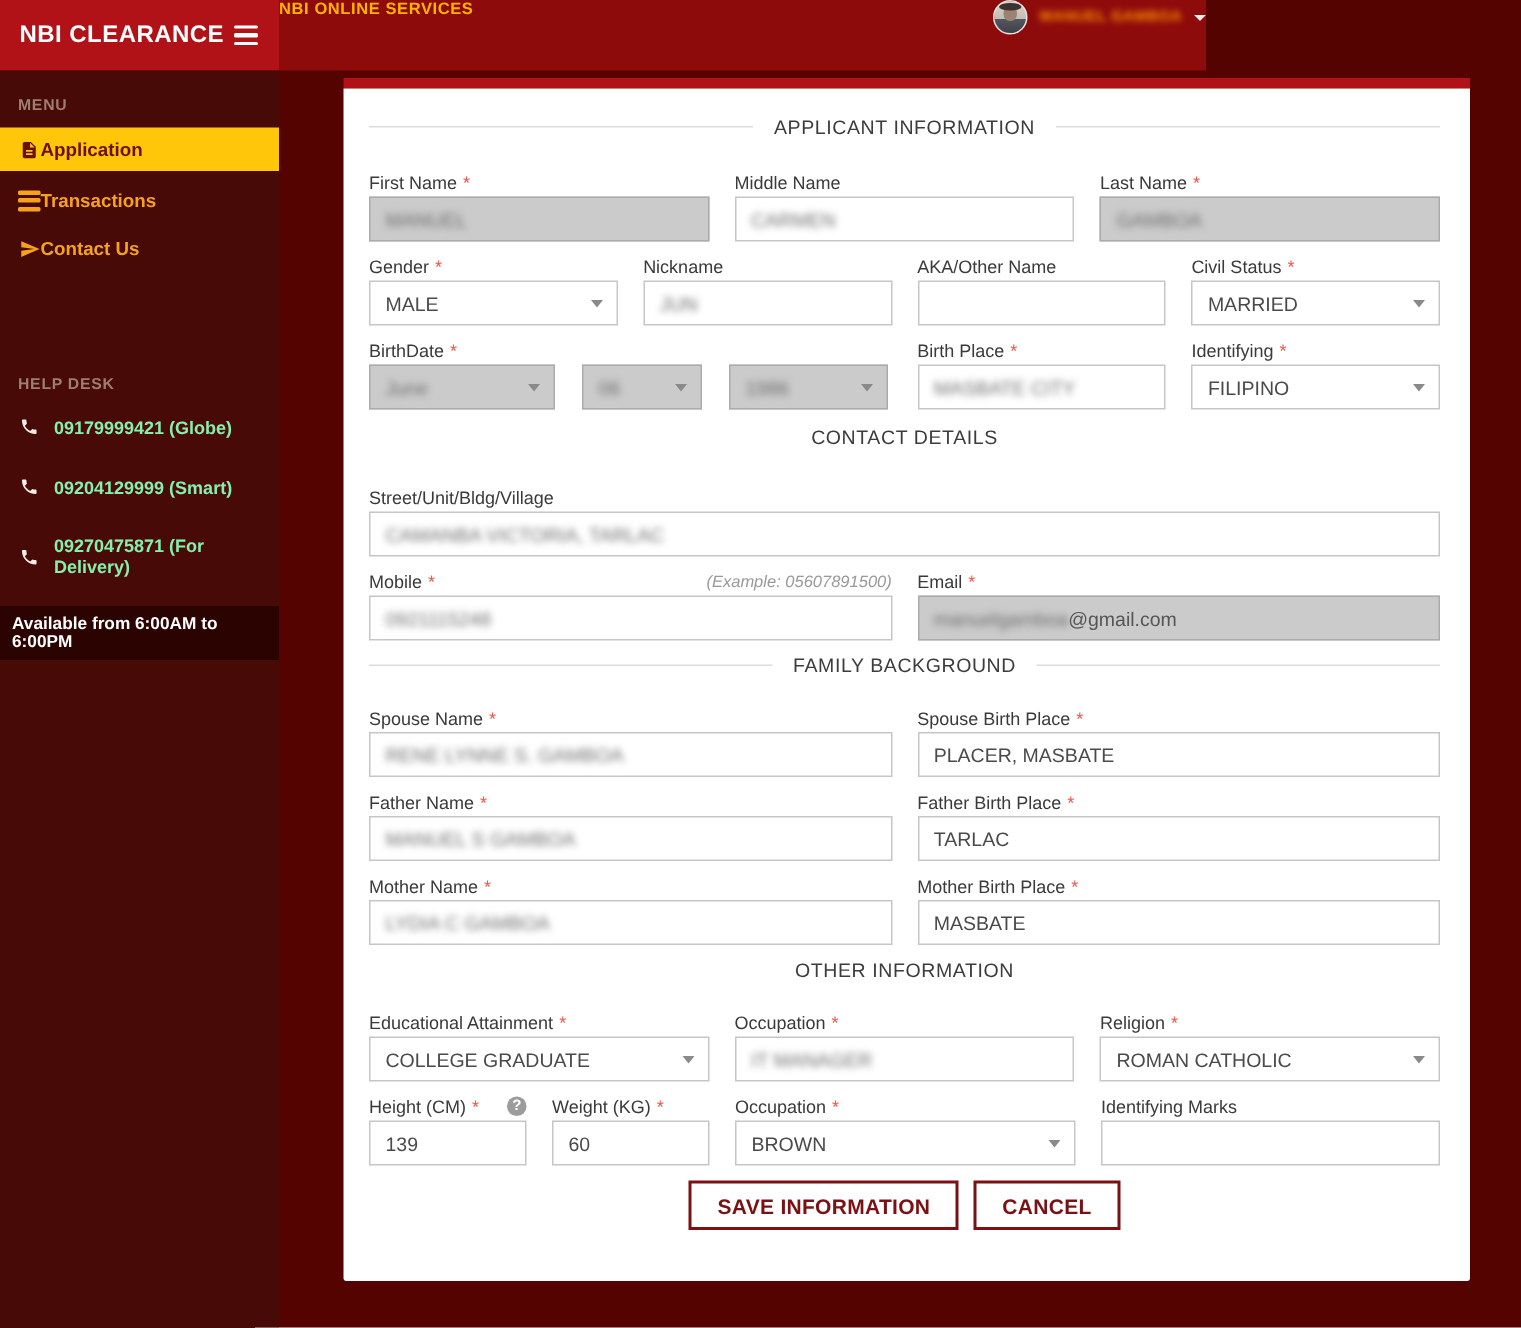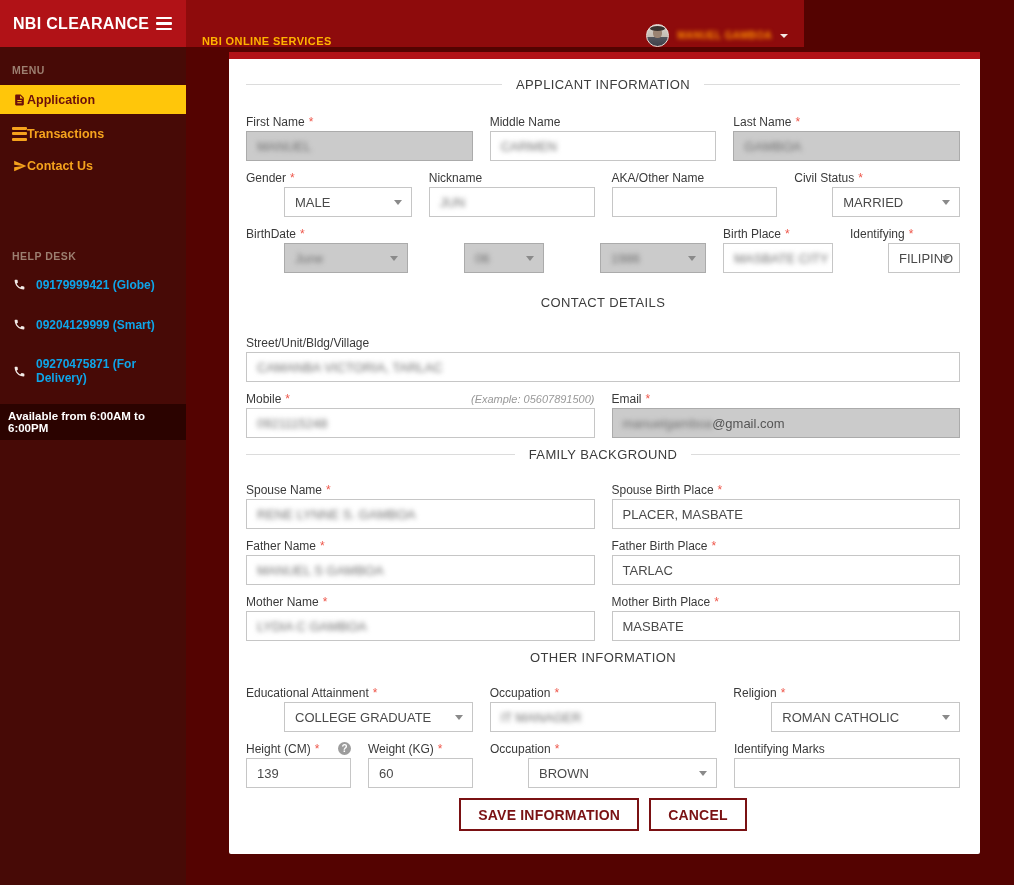--- a/index.html
+++ b/index.html
@@ -9,61 +9,61 @@
     background:#540301;
     position:relative;
     overflow:hidden;
   }
   
   .topbar { position:absolute; top:0; left:0; width:804px; height:47px; background:#8e0b0c; display:flex; }
   .brand-block { width:186px; height:47px; background:#b11217; display:flex; align-items:center; justify-content:space-between; padding:0 14px 0 13px; flex:0 0 186px; }
   .brand { color:#fff; font-size:16px; font-weight:bold; letter-spacing:.3px; }
   .burger { display:flex; flex-direction:column; gap:3px; cursor:pointer; }
   .burger i { display:block; width:16px; height:2.5px; background:#fff; border-radius:1px; }
-  .topbar-rest { flex:1; display:flex; align-items:flex-end; justify-content:space-between; padding:0 16px; }
+  .topbar-rest { flex:1; display:flex; align-items:flex-start; justify-content:space-between; padding:0 0; }
   .nav-title { color:#ffb400; font-weight:bold; font-size:11px; letter-spacing:.4px; }
   .userbox { display:flex; align-items:center; gap:8px; cursor:pointer; }
   .avatar { width:23px; height:23px; border-radius:50%; border:1.5px solid #e8e0da; background:linear-gradient(180deg,#d8d3cc 0%,#c4bdb4 55%,#54565e 56%,#3f414a 100%); position:relative; overflow:hidden; filter:blur(.4px); }
   .avatar::before { content:""; position:absolute; left:6px; top:3px; width:9px; height:10px; border-radius:45%; background:#9a8372; }
   .avatar::after { content:""; position:absolute; left:3px; top:1px; width:15px; height:5px; border-radius:50%; background:#3a3330; }
   .username { color:#ff9000; font-weight:bold; font-size:10px; letter-spacing:.3px; filter:blur(2px); }
   .caret { width:0; height:0; border-left:4px solid transparent; border-right:4px solid transparent; border-top:4px solid #f3e8e4; }
   
   .sidebar { position:absolute; top:47px; left:0; width:186px; height:838px; background:#470a06; }
   .side-label { color:#9c7f70; font-size:10.5px; font-weight:bold; letter-spacing:.5px; padding:17px 12px 9px 12px; }
   .menu-item { display:flex; align-items:center; padding:5px 12px; margin-bottom:7px; color:#f5a31d; font-weight:bold; font-size:12.5px; cursor:pointer; }
   .menu-item.active { background:#ffc60a; color:#6b0f0b; padding:7px 12px; }
   .mi-icon { width:15px; height:15px; display:flex; align-items:center; justify-content:center; flex:0 0 15px; }
   .bars { display:flex; flex-direction:column; gap:2.5px; width:15px; }
   .bars i { display:block; height:3px; background:#f5a31d; border-radius:1px; }
   .helpdesk-gap { height:48px; }
-  .help-item { display:flex; align-items:center; gap:9px; padding:6px 12px; margin-bottom:13px; color:#0ea5e9; font-weight:bold; font-size:12px; }
+  .help-item { display:flex; align-items:center; gap:9px; padding:6px 12px; margin-bottom:13px; color:#86efac; font-weight:bold; font-size:12px; }
   .avail { background:#2b0300; color:#fff; font-weight:bold; font-size:11.5px; padding:6px 8px; margin-top:2px; }
   
   .content { position:absolute; left:229px; top:52px; width:751px; }
   .card-strip { height:7px; background:#b11217; }
   .card { background:#fff; min-height:795px; padding:18px 20px 17px 17px; border-radius:0 0 2px 2px; }
   .sec-title { display:flex; align-items:center; justify-content:center; color:#3c3c3c; font-size:13px; letter-spacing:.4px; }
   .sec-title.lines::before, .sec-title.lines::after { content:""; flex:1; height:1px; background:#dcdcdc; }
   .sec-title.lines::before { margin-right:14px; } .sec-title.lines::after { margin-left:14px; }
   .t-applicant { margin:0 0 22px 0; }
-  .t-contact  { margin:22px 0 25px 0;text-align:right; }
+  .t-contact  { margin:11px 0 25px 0;text-align:right; }
   .t-family   { margin:6px 0 20px 0; }
   .t-other    { margin:3px 0 20px 0; }
   .frow { display:flex; gap:17px; margin-bottom:9px; }
   .col { flex:1; min-width:0; }
   .span2 { flex:0 0 calc(50% - 8.5px); display:flex; flex-direction:column; }
   .lblrow { display:flex; align-items:center; gap:4px; height:15px; margin-bottom:2px; font-size:12px; color:#3a3a3a; }
   .lblrow .spacer { flex:1; }
   .req { color:#ee574b; font-size:12px; }
   .hint { color:#999; font-size:11px; font-style:italic; }
   .helpq { width:13px; height:13px; border-radius:50%; background:#9c9c9c; color:#fff; font-size:10px; font-weight:bold; display:flex; align-items:center; justify-content:center; cursor:pointer; }
   .ibox { height:30px; border:1px solid #c6c6c6; background:#fff; font-size:13px; color:#4a4a4a; display:flex; align-items:center; padding:0 10px; white-space:nowrap; overflow:hidden; }
   .ibox.disabled { background:#cbcbcb; border-color:#ababab; color:#555; }
-  .ibox.select { position:relative; padding-right:18px; cursor:pointer;margin-left:38px; }
+  .ibox.select { position:relative; padding-right:18px; cursor:pointer; }
   .arrow { position:absolute; right:9px; top:12px; width:0; height:0; border-left:4px solid transparent; border-right:4px solid transparent; border-top:5px solid #8a8a8a; }
   .redacted { filter:blur(2.6px); color:#6f6f6f; }
   .bd-selects { display:flex; gap:18px; }
   .bd-month { flex:0 0 124px; } .bd-day { flex:0 0 80px; } .bd-year { flex:0 0 106px; }
   .w105 { flex:0 0 105px; } .w227 { flex:0 0 227px; }
   .btnrow { display:flex; justify-content:center; gap:10px; margin-top:10px; }
   .btn { height:33px; background:#fff; border:2px solid #7a1113; color:#7a1113; font-weight:bold; font-size:14px; font-family:"Liberation Sans",sans-serif; padding:0 17px; cursor:pointer; letter-spacing:.2px; }
 </style>
 </head>
 <body>

